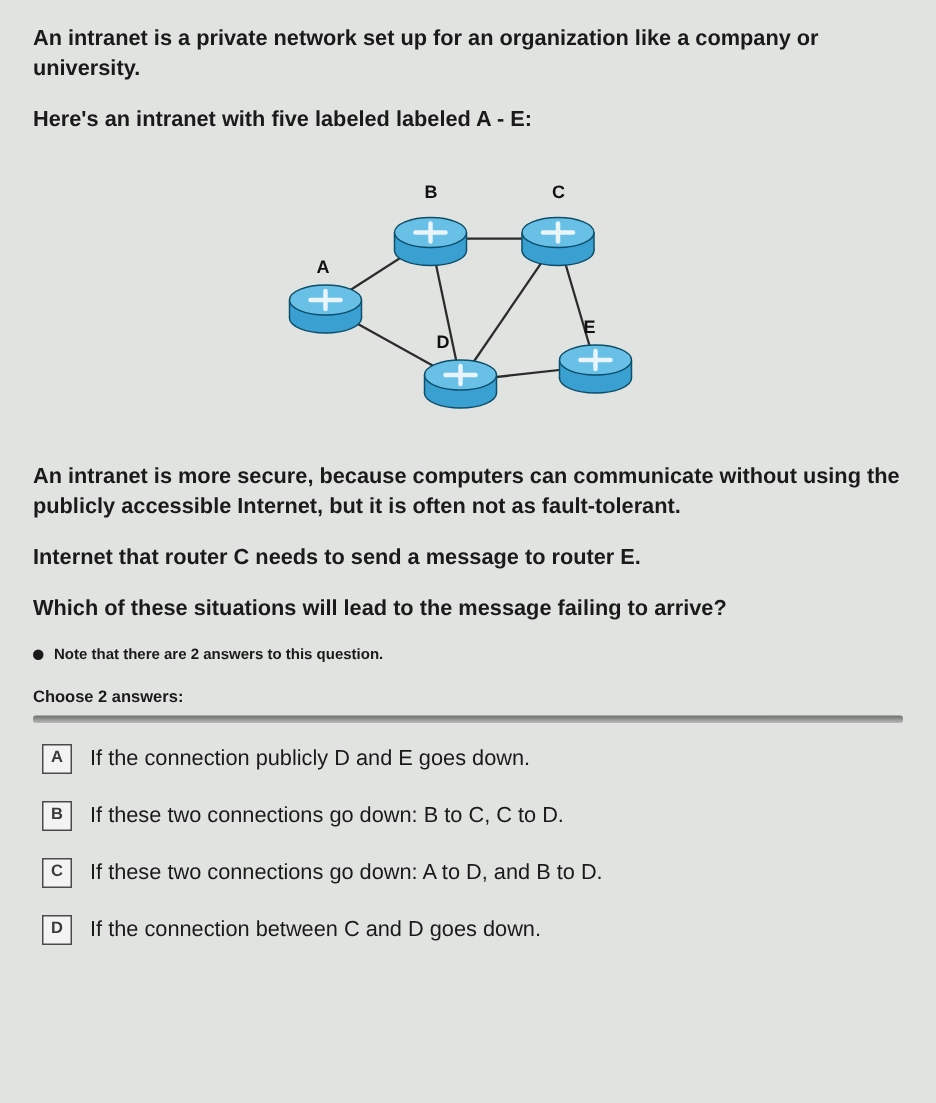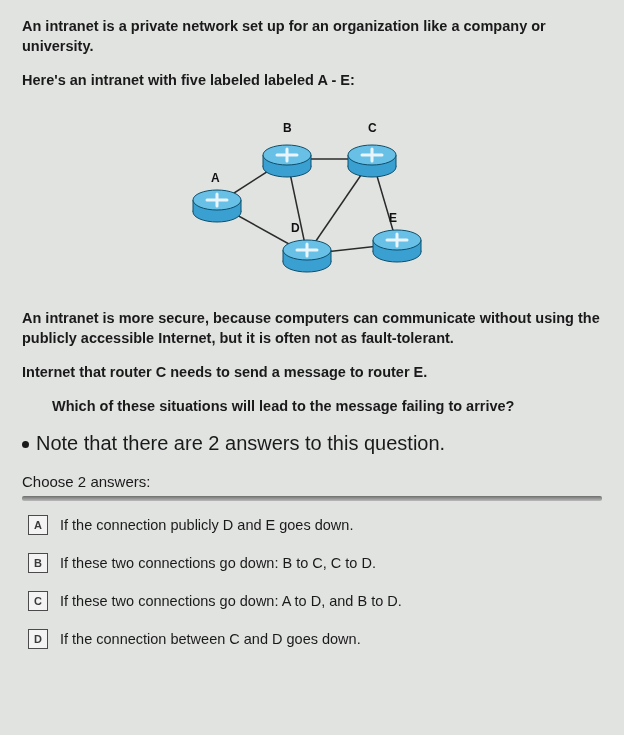--- a/index.html
+++ b/index.html
@@ -8,31 +8,31 @@
     height: 735px;
     background: #e1e3e1;
     font-family: Arial, Helvetica, sans-serif;
     color: #1a1a1a;
     padding: 16px 22px 8px 22px;
     font-size: 14.5px;
     line-height: 1.38;
     position: relative;
   }
   .para { margin-bottom: 14px; font-weight: 700; }
-  .bold { font-weight: 700; margin-left: 30px; }
+  .bold { font-weight: 700; }
   .diagram-wrap {
     width: 100%;
     display: flex;
     justify-content: center;
     margin: 6px 0 14px 0;
   }
   svg.diagram { width: 290px; height: 190px; }
-  .note-line { margin: 10px 0 14px 0; font-weight: 400; font-size: 20px; }
+  .note-line { margin: 10px 0 14px 0; font-weight: 700; font-size: 10px; }
   .bullet { display:inline-block; width:7px; height:7px; background:#1a1a1a; border-radius:50%; margin-right:7px; vertical-align:middle; }
-  .choose { font-weight: 400; font-size: 15px; margin-bottom: 4px; }
+  .choose { font-weight: 700; font-size: 11px; margin-bottom: 4px; }
   .hr {
     height: 5px;
     width: 100%;
     background: linear-gradient(#6d6f6d, #b9bab9);
     border-radius: 2px;
     margin-bottom: 14px;
   }
   .answers { padding-left: 6px; }
   .answer-row {
     display: flex;

